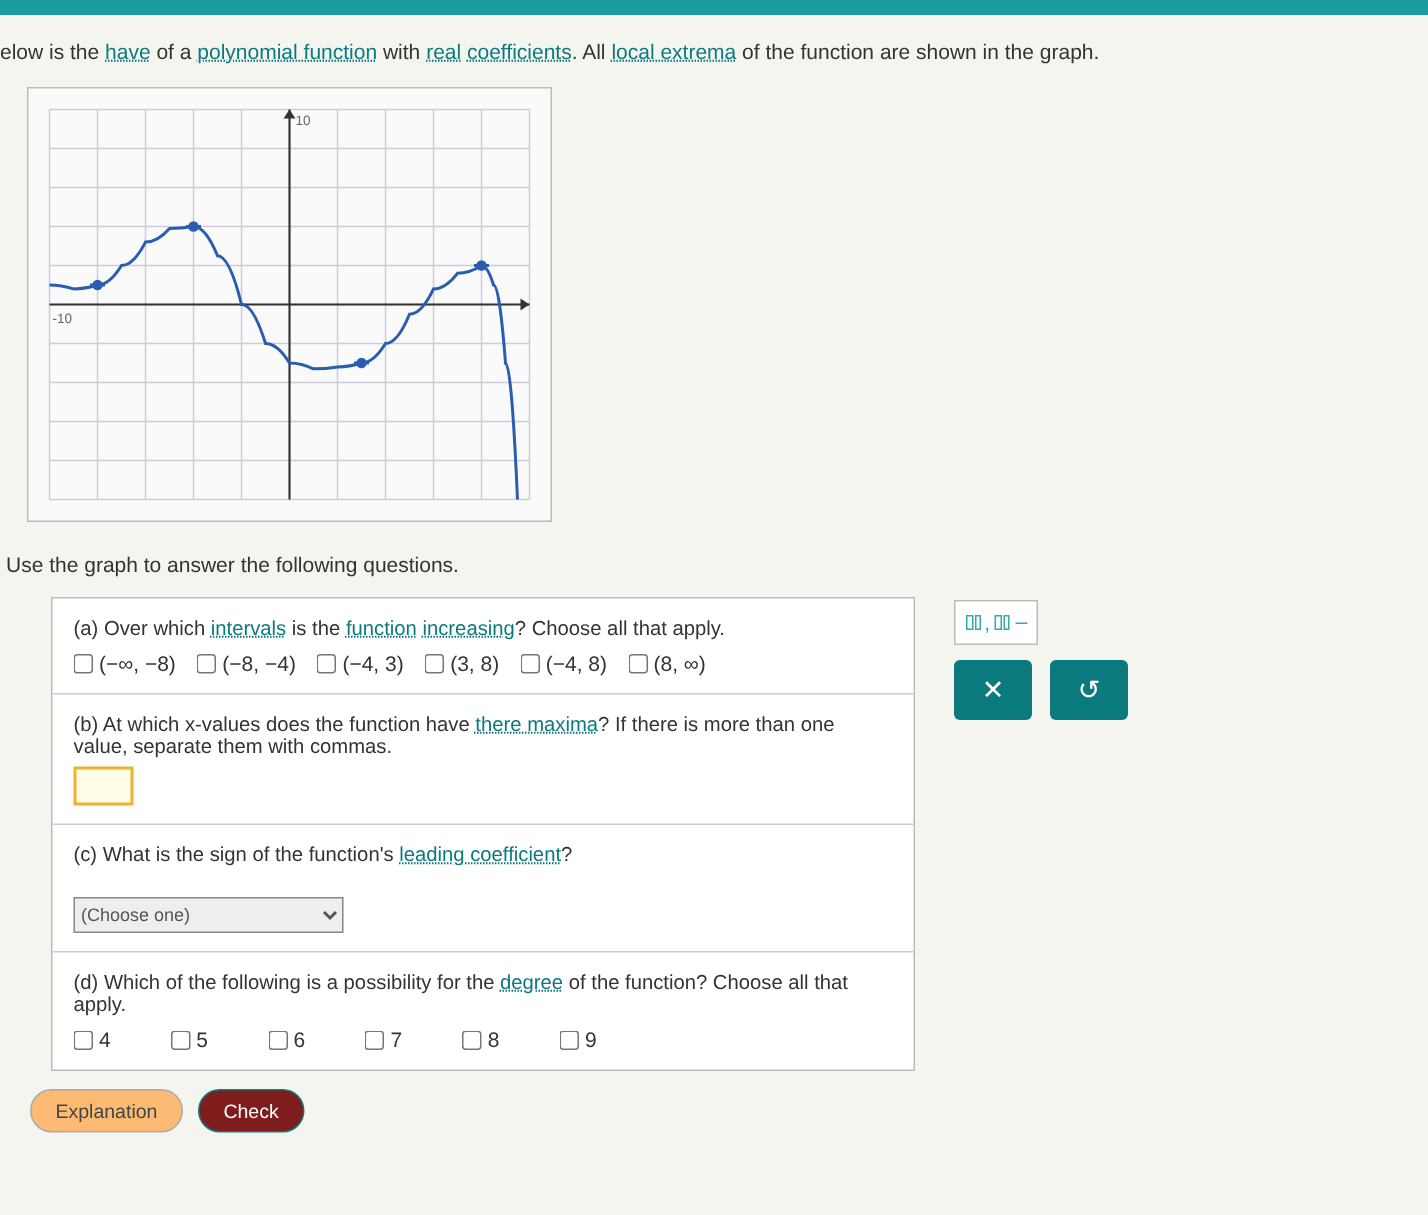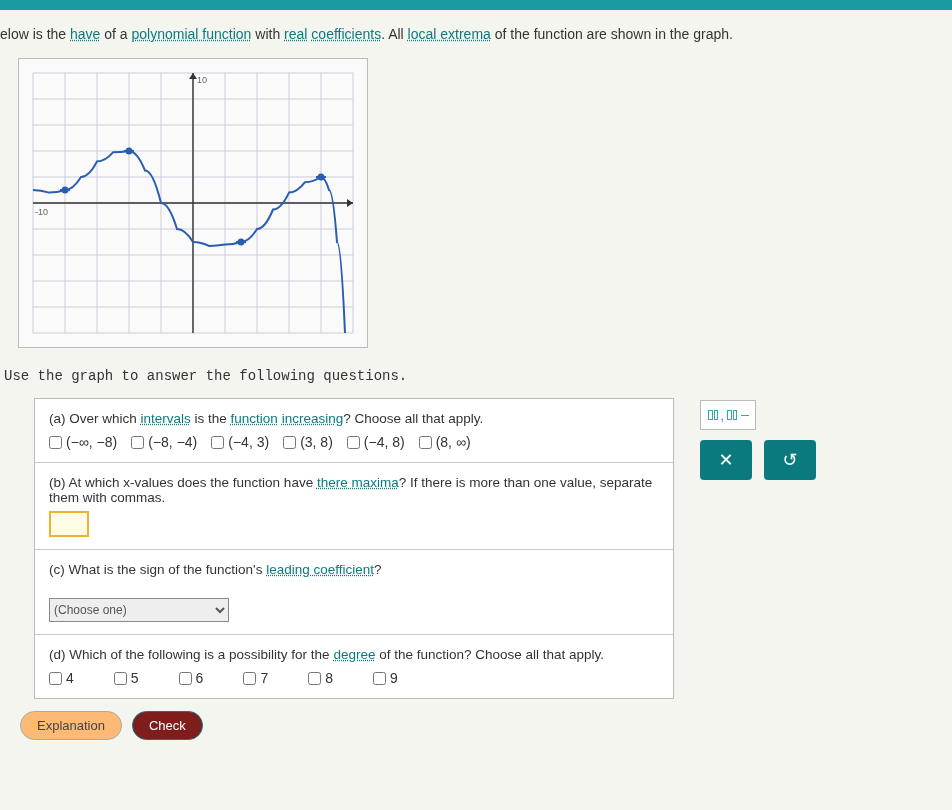--- a/index.html
+++ b/index.html
@@ -34,30 +34,29 @@
     border: 1px solid #bbb;
     margin: 6px 0 10px 18px;
     background: #fafafa;
     position: relative;
   }
   .graph-box svg { display: block; }
   .sub-instr {
     font-size: 14px;
     color: #333;
     padding: 10px 0 14px 4px;
-    font-family: Liberation Mono, monospace;
   }
   .lower {
     display: flex;
     align-items: flex-start;
     gap: 26px;
     padding-left: 34px;
   }
   .qbox {
-    width: 640px;
+    width: 576px;
     border: 1px solid #bbb;
     background: #fff;
   }
   .qsection {
     border-bottom: 1px solid #ccc;
     padding: 12px 14px;
     font-size: 13.5px;
     color: #333;
   }
   .qsection:last-child { border-bottom: none; }

